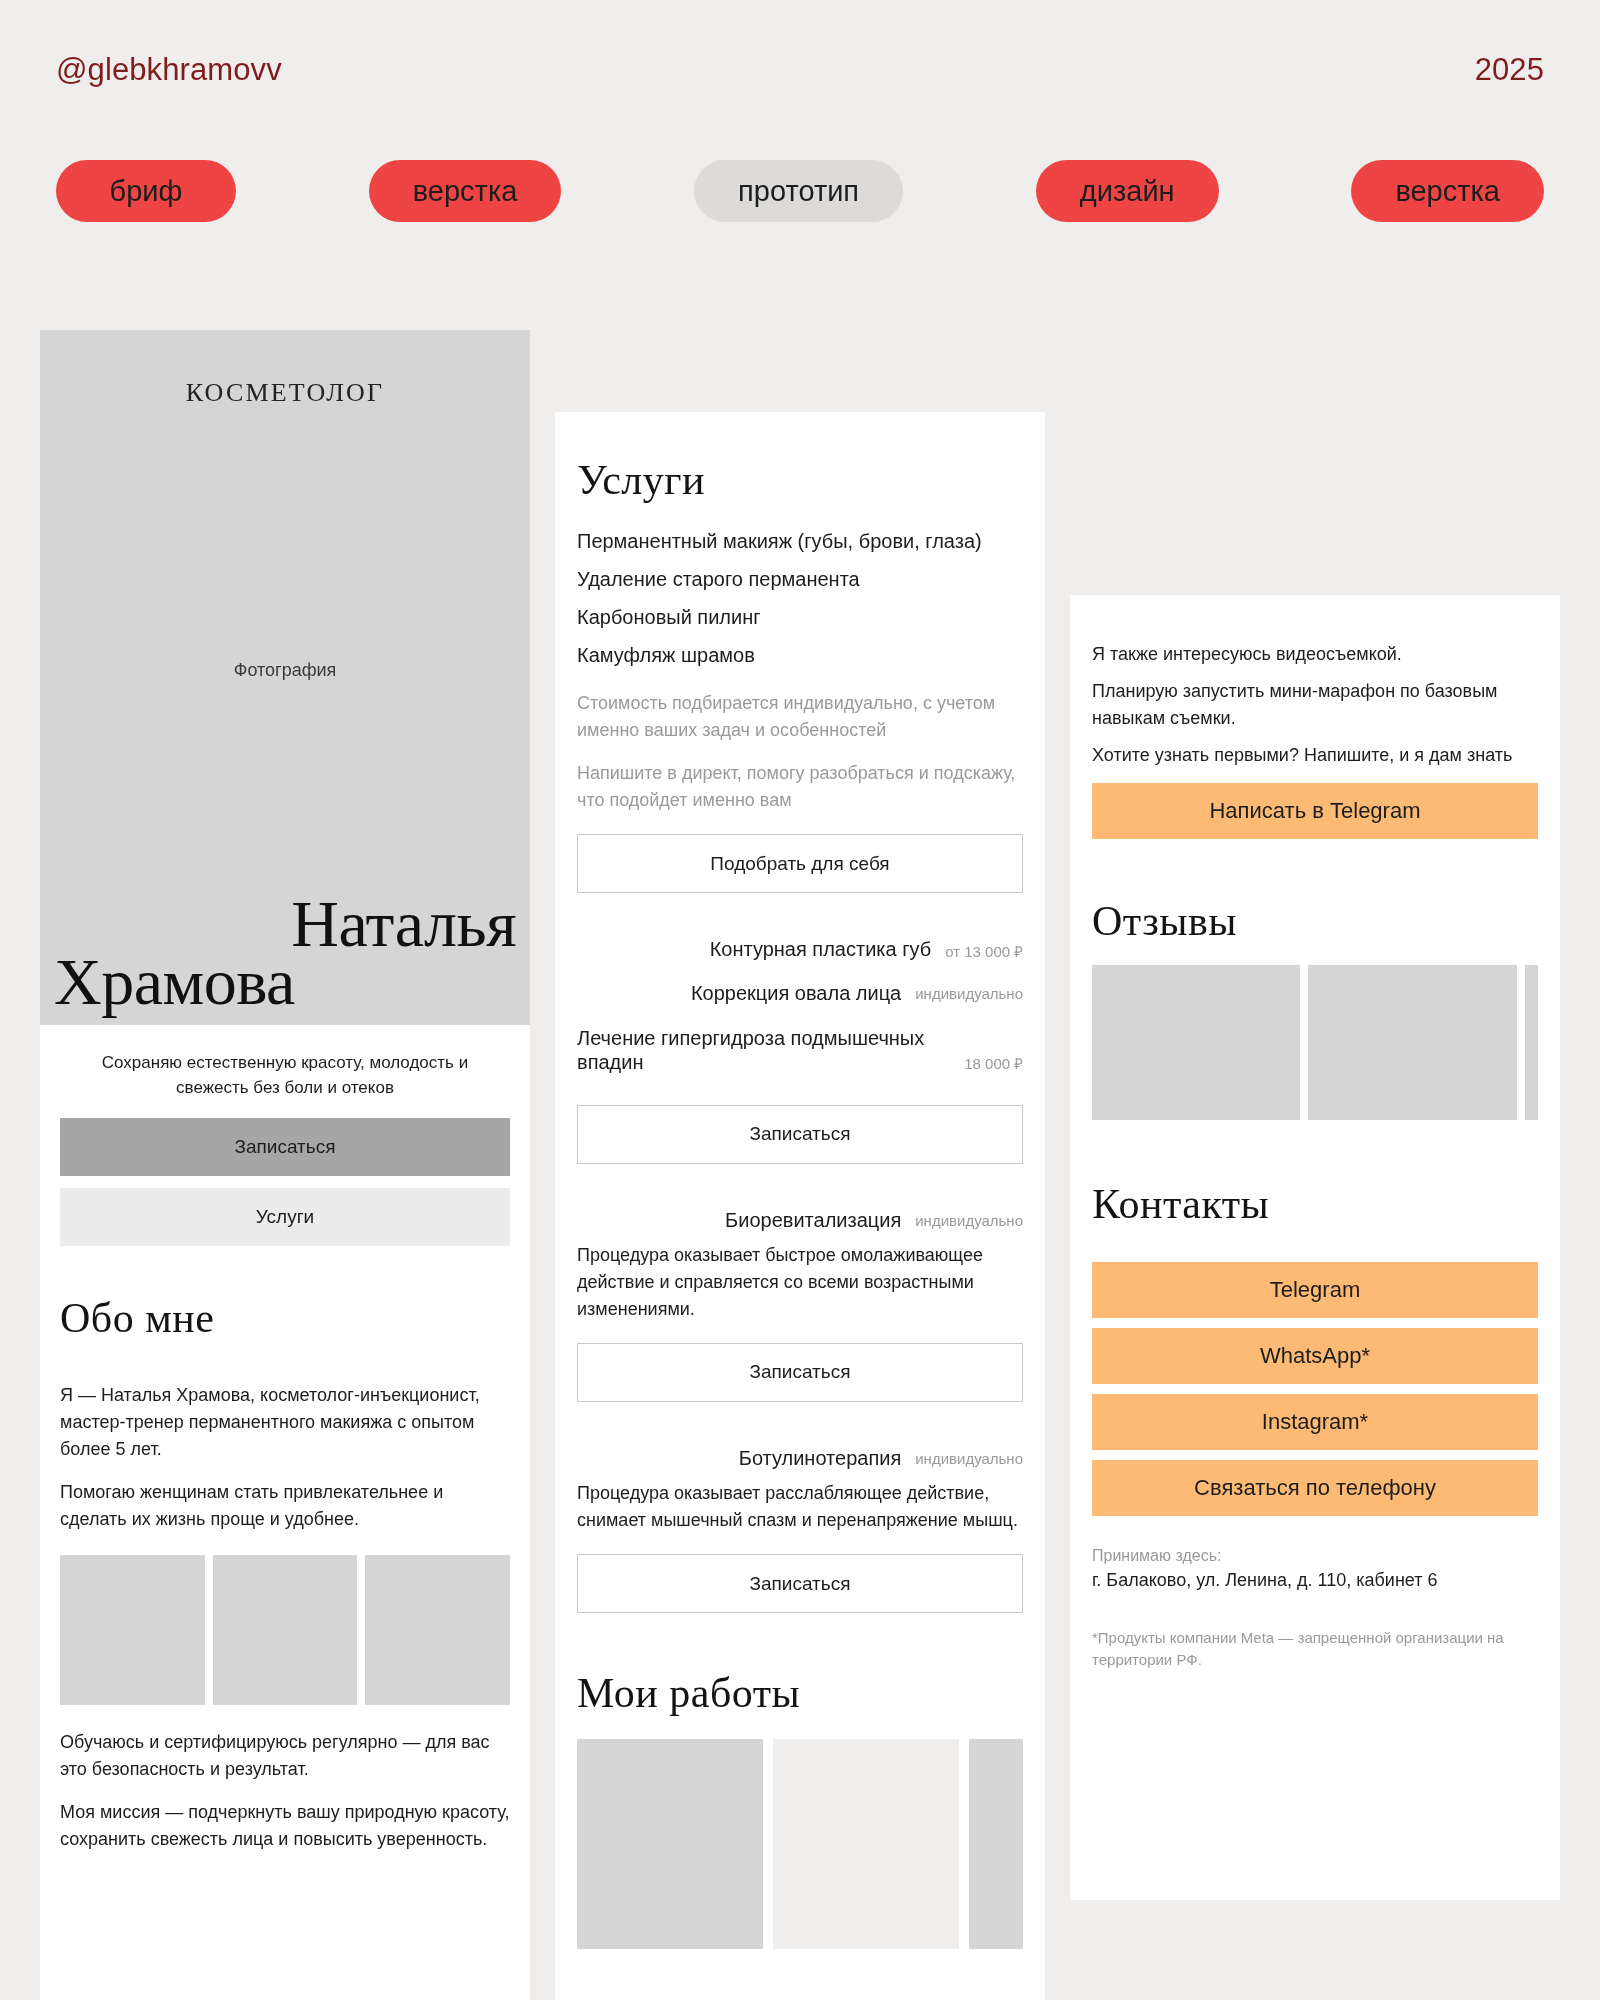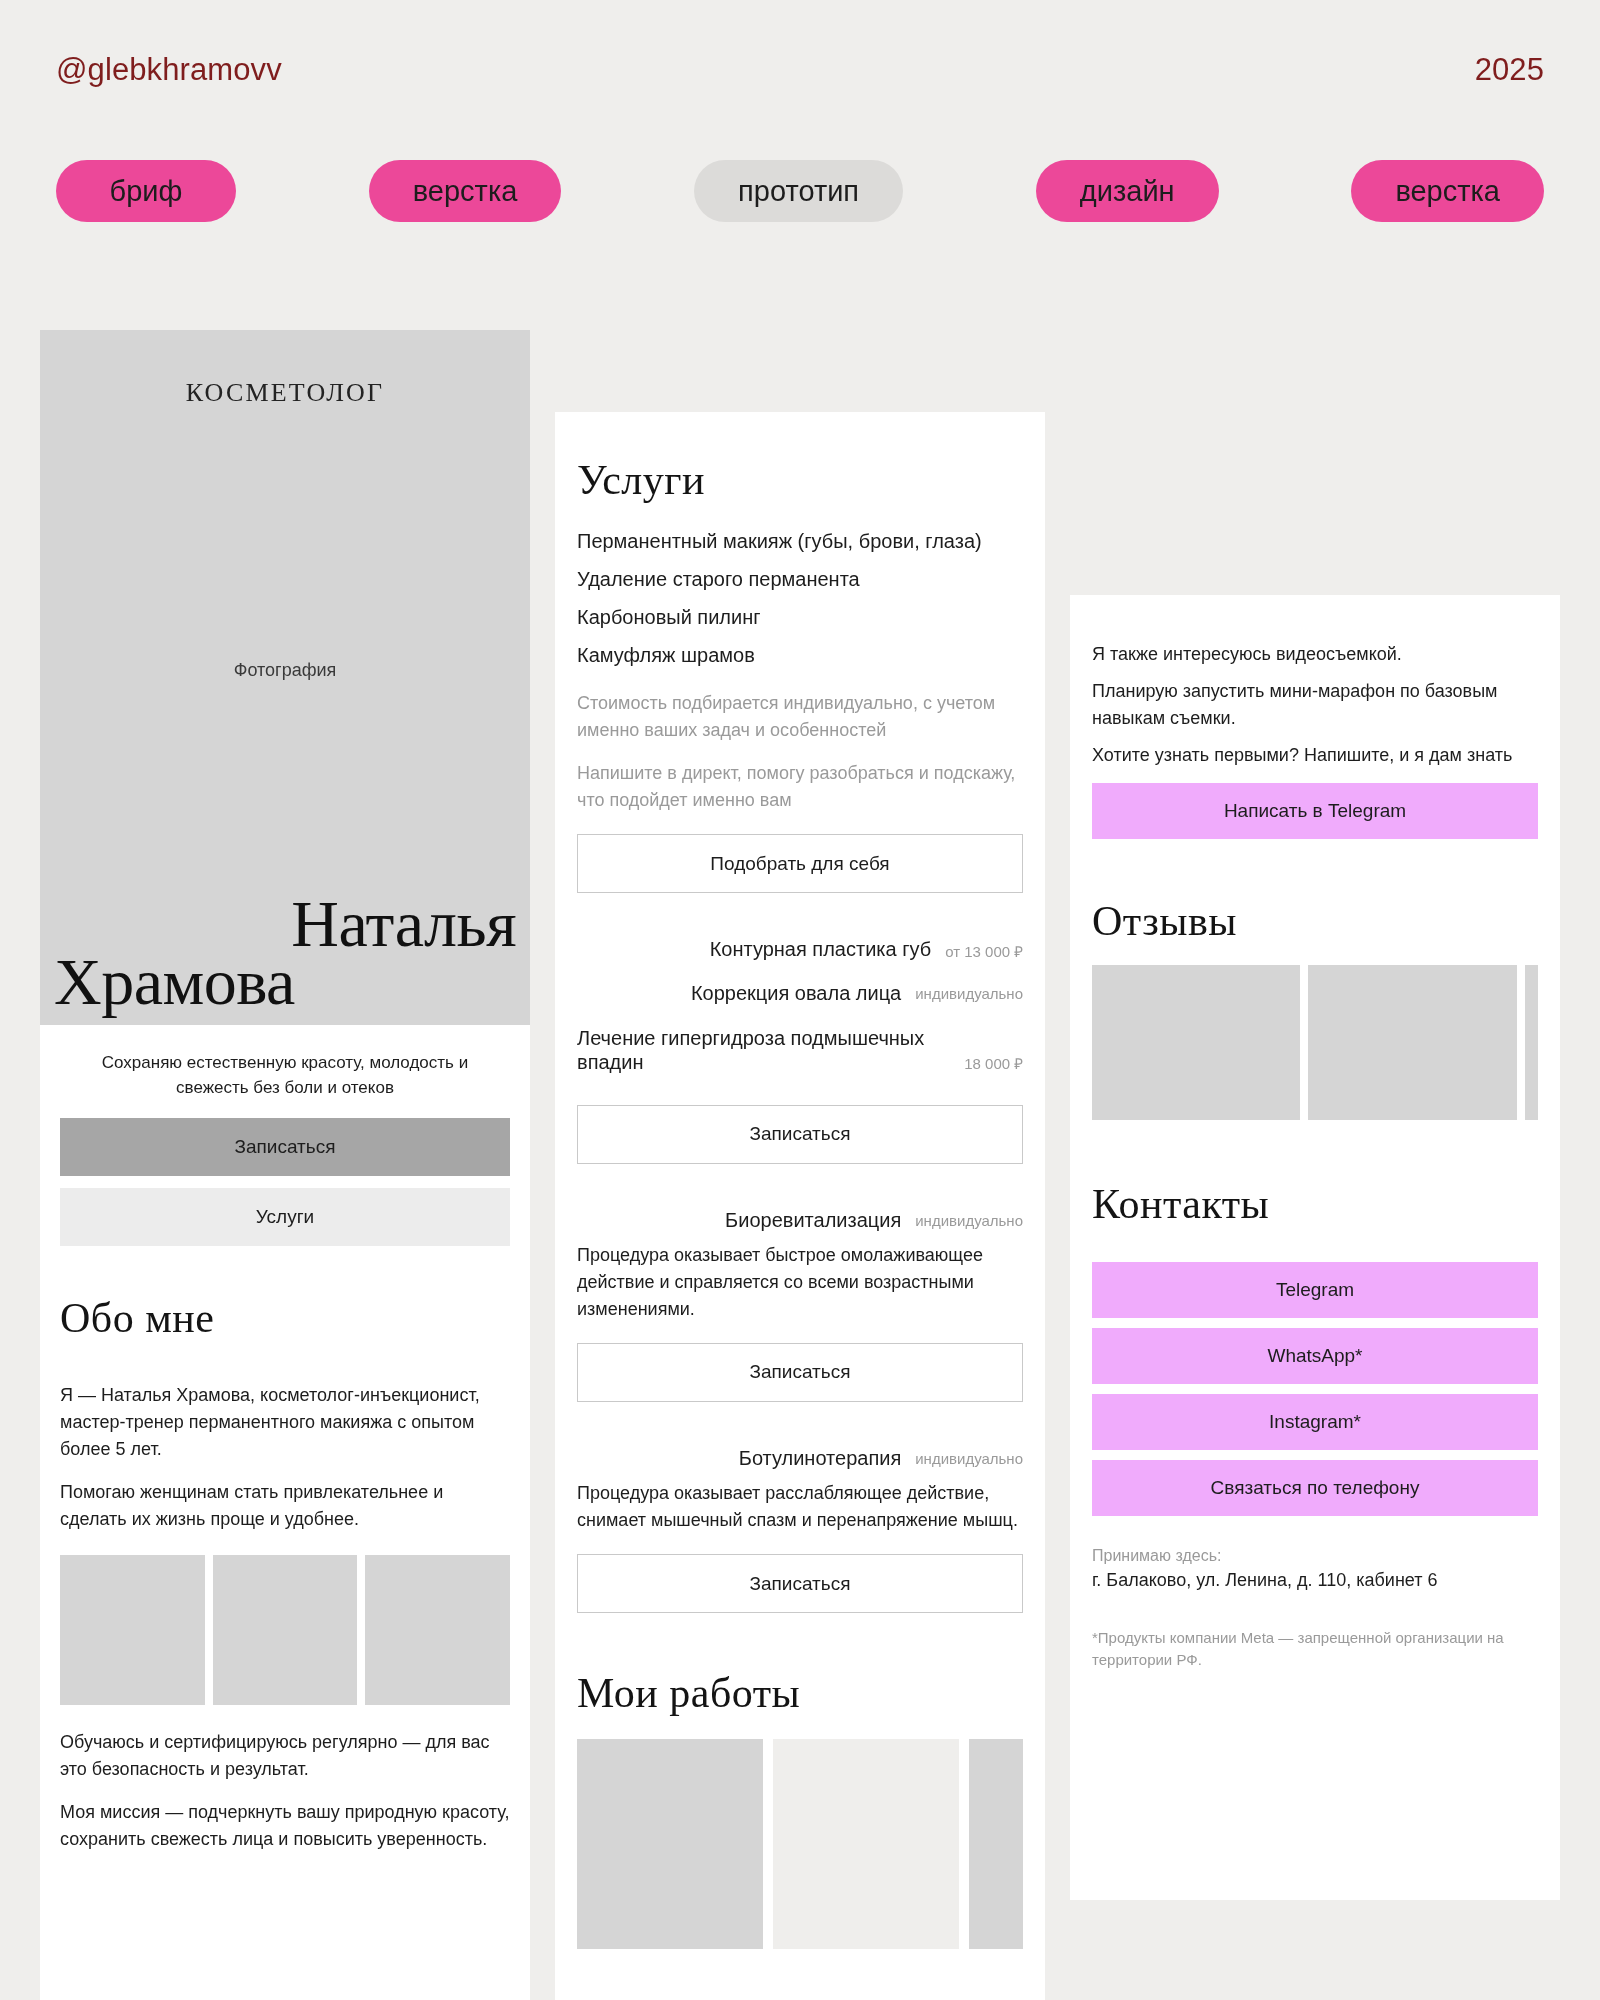--- a/index.html
+++ b/index.html
@@ -45,21 +45,21 @@
     right: 56px;
     display: flex;
     justify-content: space-between;
     align-items: center;
   }
   .tab {
     height: 62px;
     min-width: 180px;
     padding: 0 44px;
     border-radius: 31px;
-    background: #ec4899;
+    background: #ef4444;
     color: #1d1d1d;
     font-size: 29px;
     display: flex;
     align-items: center;
     justify-content: center;
     cursor: pointer;
     border: none;
     font-family: "Liberation Sans", sans-serif;
     white-space: nowrap;
   }
@@ -232,23 +232,23 @@
   .rev-grid .ph.w1 { width: 222px; }
   .rev-grid .ph.w2 { width: 222px; }
   .rev-grid .ph.w3 { width: 14px; }
 
   .contactbtn {
     display: block;
     width: 100%;
     height: 56px;
     line-height: 56px;
     text-align: center;
-    font-size: 19px;
-    color: #1d1d1d;
-    background: #f0abfc;
+    font-size: 22px;
+    color: #1d1d1d;
+    background: #fdba74;
     border: none;
     margin-bottom: 10px;
     font-family: "Liberation Sans", sans-serif;
     cursor: pointer;
   }
   .addr-label { font-size: 16px; color: #9a9a9a; line-height: 1.45; }
   .addr-val { font-size: 18px; color: #1d1d1d; line-height: 1.45; }
   .legal { font-size: 15px; color: #9a9a9a; line-height: 1.45; margin-top: 34px; }
   .pad { padding: 0 22px; }
   .tpad { padding-top: 36px; }

